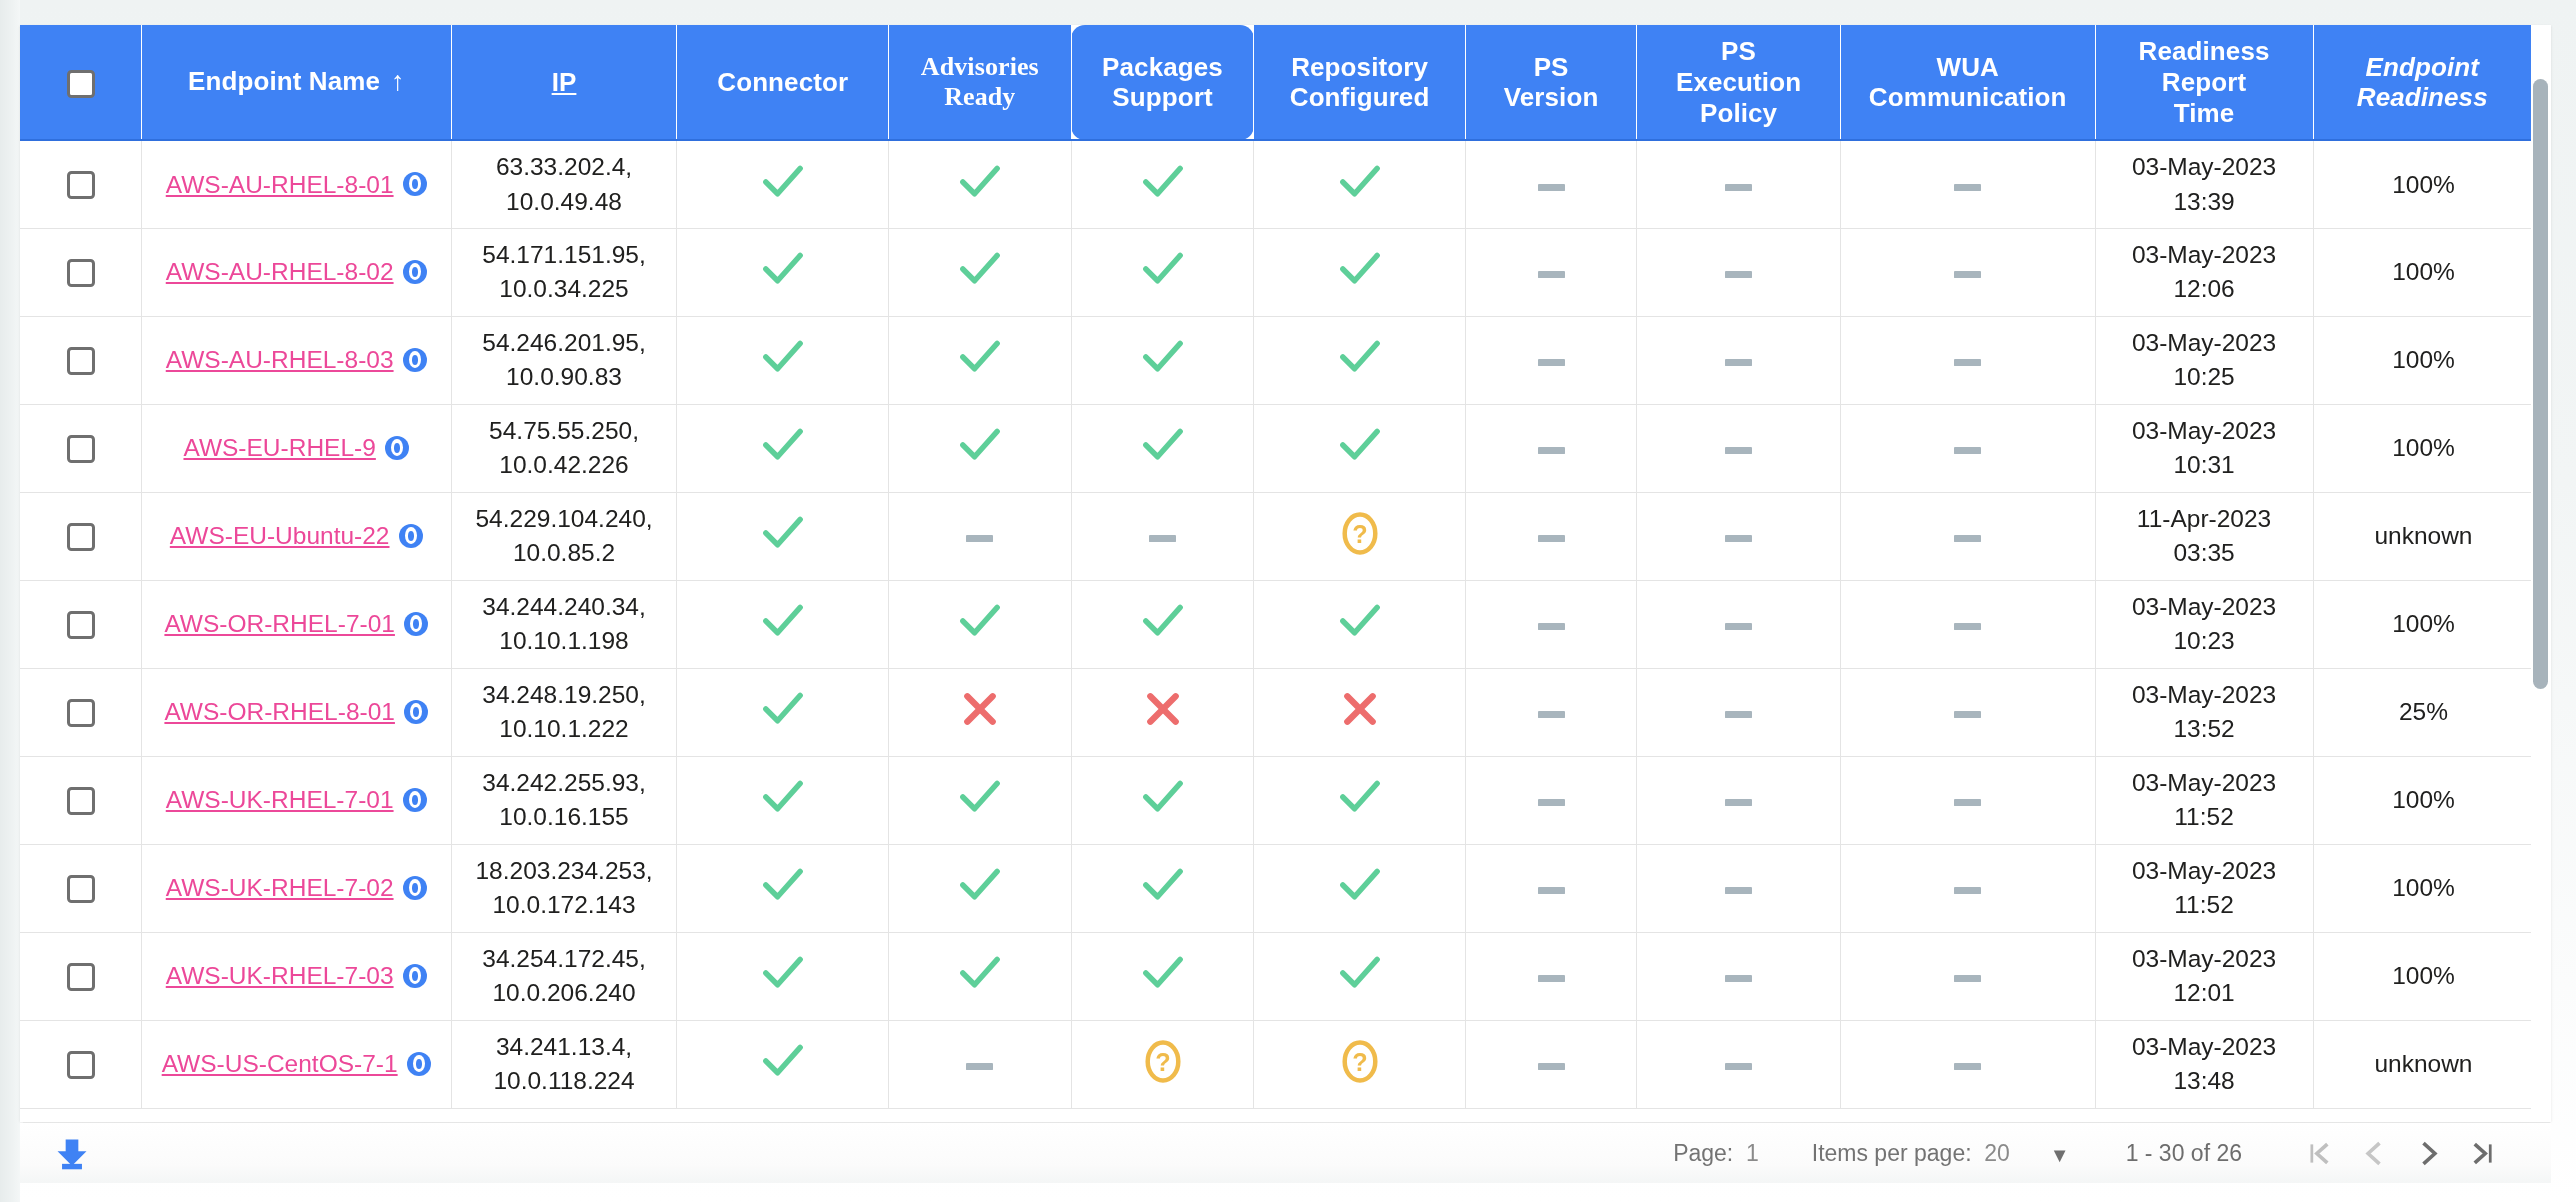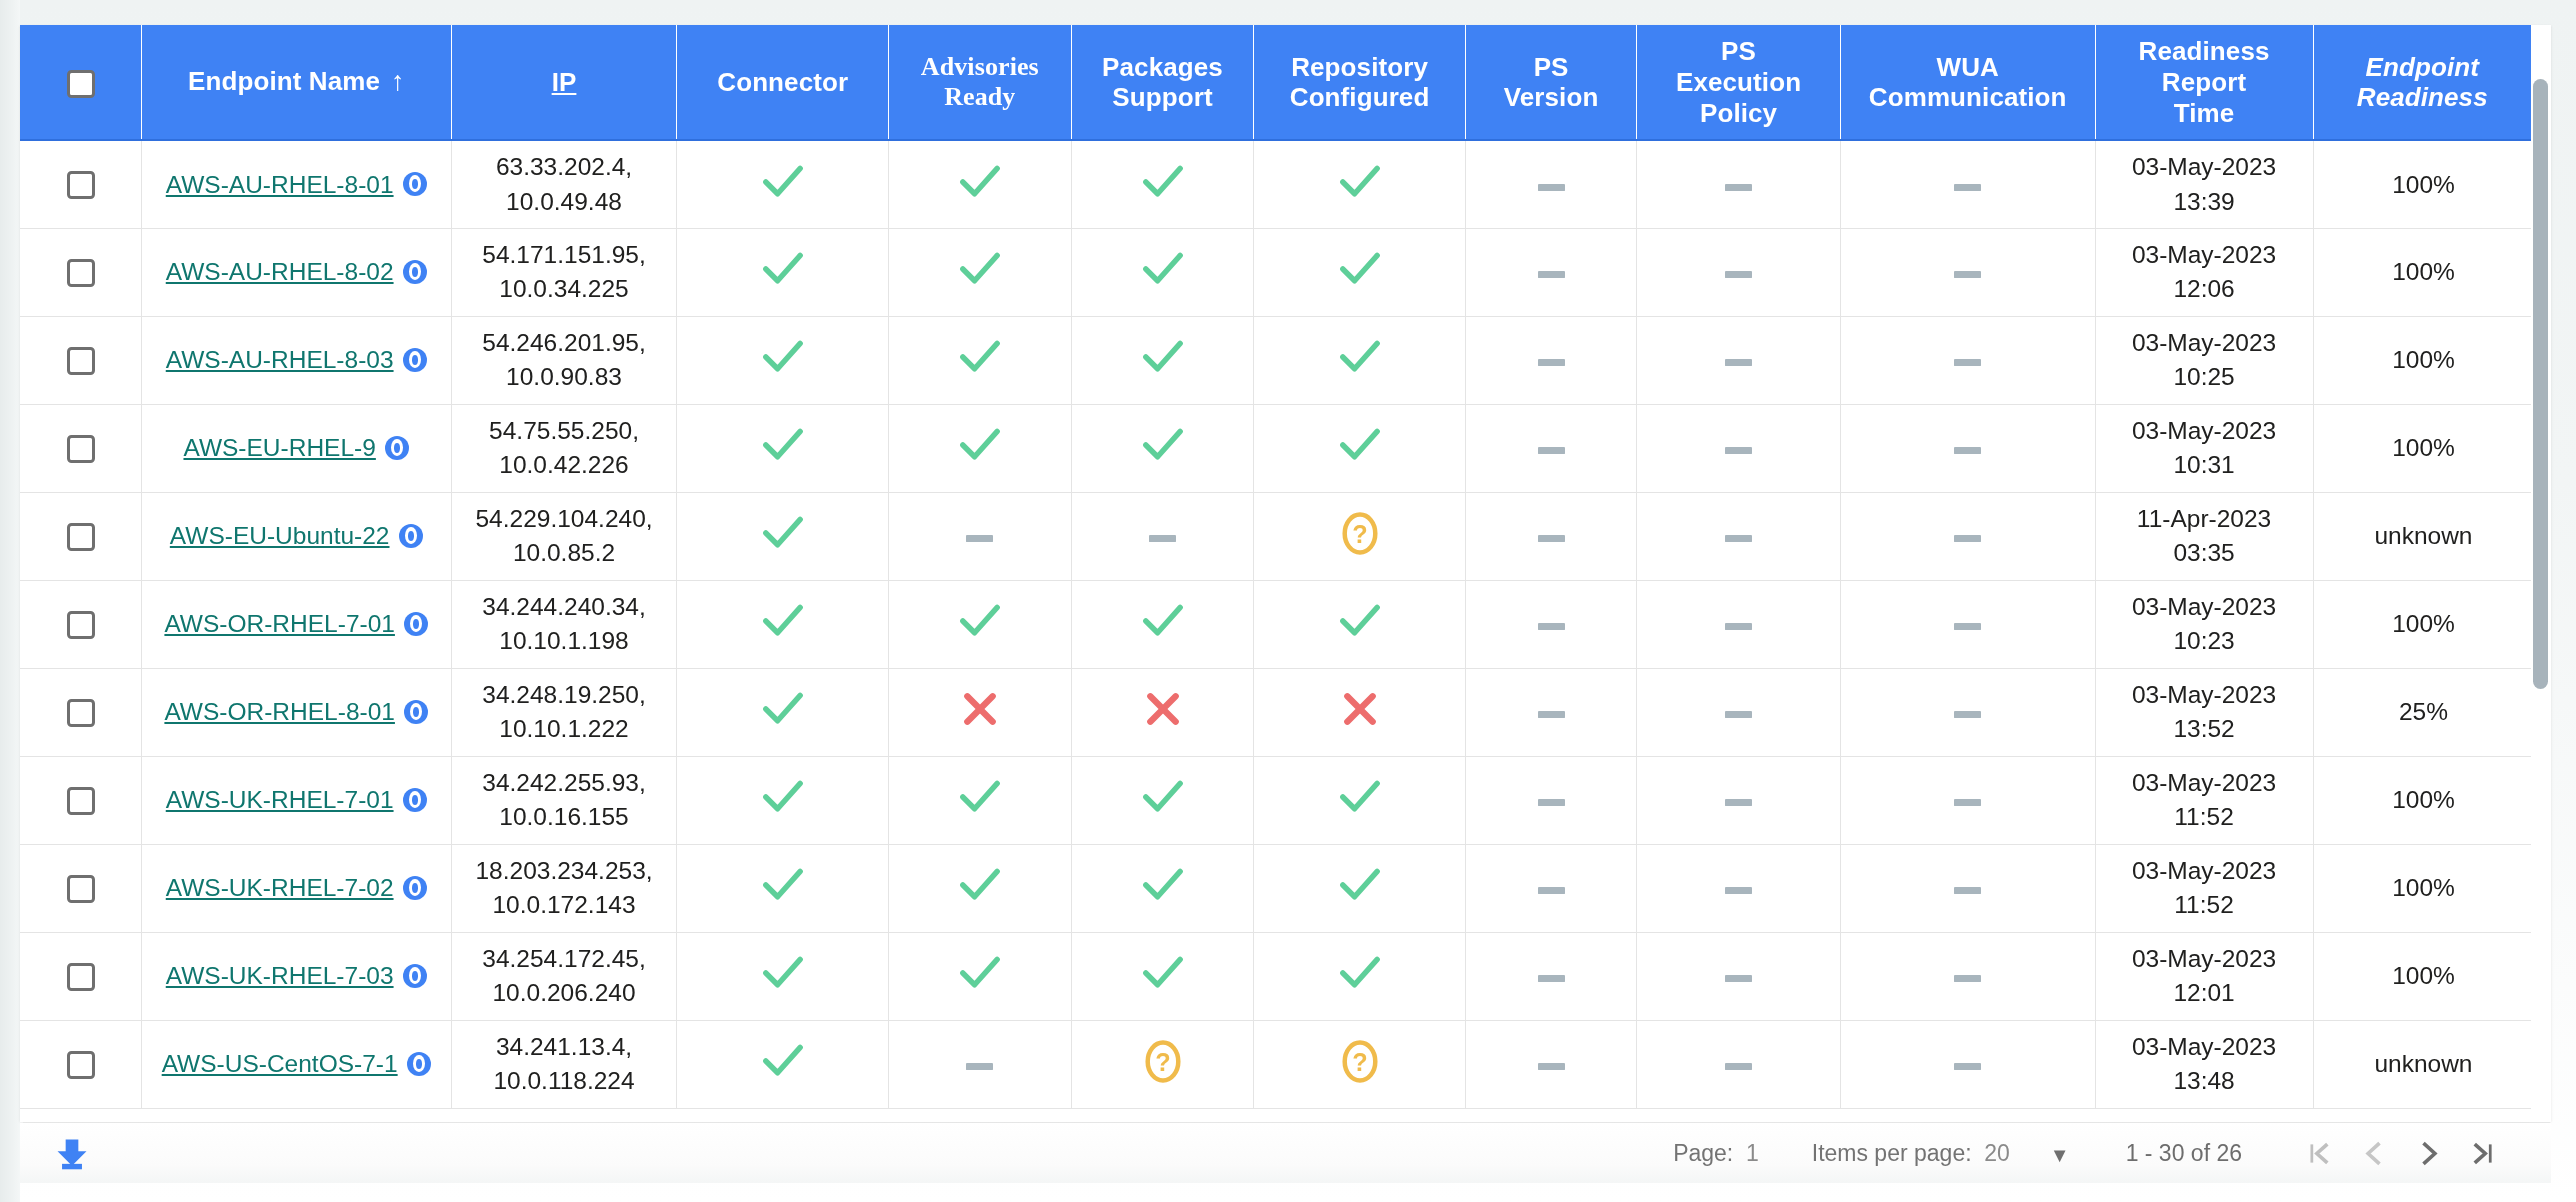--- a/index.html
+++ b/index.html
@@ -45,21 +45,21 @@
     vertical-align: middle;
     text-align: center;
     letter-spacing: 0.1px;
   }
   table.grid th:last-child { border-right: none; }
   table.grid th.c-check { width: 76px; padding: 0; }
   table.grid th.c-name  { width: 193px; }
   table.grid th.c-ip    { width: 141px; text-decoration: underline; }
   table.grid th.c-conn  { width: 132px; }
   table.grid th.c-adv   { width: 114px; font-family: Liberation Serif, serif; }
-  table.grid th.c-pkg   { width: 114px; }
+  table.grid th.c-pkg   { width: 114px; border-radius: 14px; }
   table.grid th.c-repo  { width: 132px; }
   table.grid th.c-psv   { width: 107px; }
   table.grid th.c-psx   { width: 127px; }
   table.grid th.c-wua   { width: 159px; }
   table.grid th.c-time  { width: 136px; }
   table.grid th.c-ready { width: 136px; font-style: italic; }
 
   table.grid td {
     border-right: 0.9px solid #e4e4e4;
     border-bottom: 0.9px solid #e4e4e4;
@@ -84,21 +84,21 @@
     background: #ffffff;
     box-sizing: border-box;
     vertical-align: middle;
     cursor: pointer;
   }
   th .cb { border-color: #6f6f6f; }
 
   
   .name-cell { text-align: left; padding-left: 20px; white-space: nowrap; }
   .ep-link {
-    color: #0f766e;
+    color: #ec4899;
     text-decoration: underline;
     font-size: 24.5px;
     cursor: pointer;
   }
   .eye {
     display: inline-block;
     width: 24.5px; height: 24.5px;
     border-radius: 50%;
     background: #3f82f4;
     position: relative;

